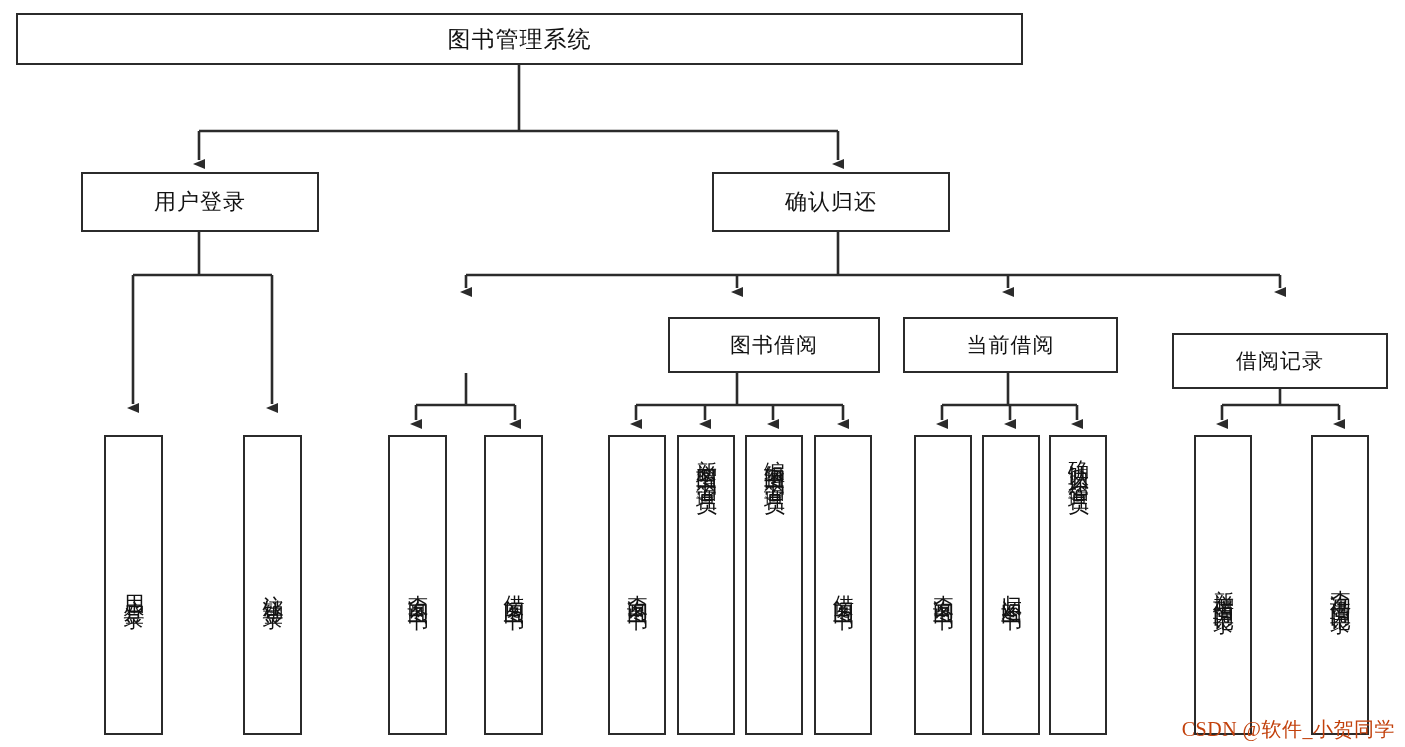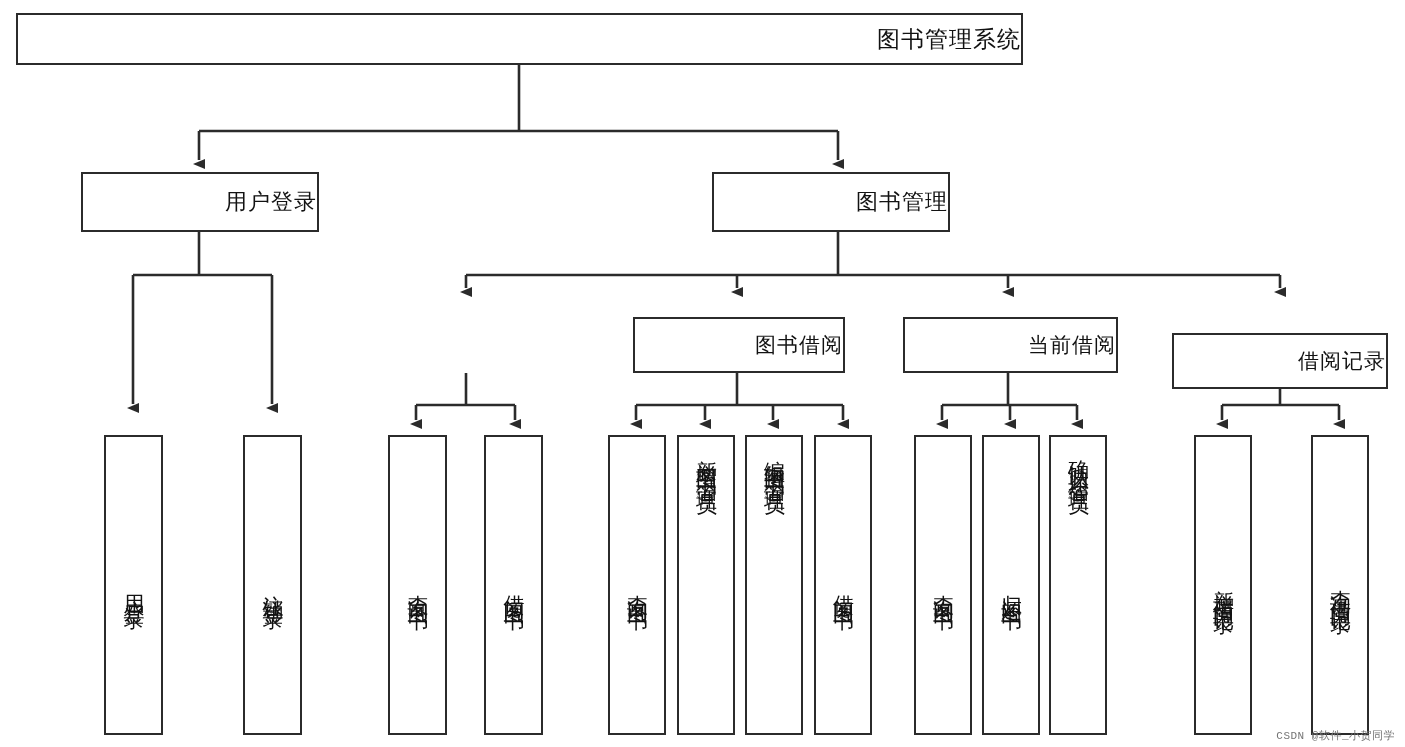--- a/index.html
+++ b/index.html
@@ -23,21 +23,21 @@
     height:747px;
     pointer-events:none;
   }
   .node{
     position:absolute;
     box-sizing:border-box;
     background:#ffffff;
     border:2px solid #2b2b2b;
     display:flex;
     align-items:center;
-    justify-content:flex-end;
+    justify-content:center;
     z-index:2;
   }
   .node .lbl{
     font-size:21px;
     letter-spacing:1px;
     line-height:1.15;
     color:#121212;
     white-space:nowrap;
   }
   
@@ -60,26 +60,26 @@
     white-space:nowrap;
     color:#121212;
   }
   .node.leaf.center .lbl{
     align-self:center;
   }
   .watermark{
     position:absolute;
     right:10px;
     bottom:4px;
-    font-size:11px;
-    color:#737373;
+    font-size:20px;
+    color:#c2410c;
     letter-spacing:0.5px;
     z-index:5;
     white-space:nowrap;
-    font-family:Liberation Mono, monospace;
+    font-family:Liberation Serif, serif;
   }
 </style>
 </head>
 <body>
 
 <div id="canvas">
 
   <svg id="edges" viewBox="0 0 1405 747" xmlns="http://www.w3.org/2000/svg">
     <defs>
       <marker id="arrow" markerWidth="10" markerHeight="12" refX="1" refY="6" orient="auto" markerUnits="userSpaceOnUse">
@@ -133,24 +133,24 @@
   </svg>
 
   <div class="node root" style="left:16px; top:13px; width:1007px; height:52px;">
     <span class="lbl">图书管理系统</span>
   </div>
 
   <div class="node mid" style="left:81px; top:172px; width:238px; height:60px;">
     <span class="lbl">用户登录</span>
   </div>
   <div class="node mid" style="left:712px; top:172px; width:238px; height:60px;">
-    <span class="lbl">图书管理</span>
-  </div>
-
-  <div class="node cat" style="left:633px; top:317px; width:212px; height:56px;">
+    <span class="lbl">确认归还</span>
+  </div>
+
+  <div class="node cat" style="left:668px; top:317px; width:212px; height:56px;">
     <span class="lbl">图书借阅</span>
   </div>
   <div class="node cat" style="left:903px; top:317px; width:215px; height:56px;">
     <span class="lbl">当前借阅</span>
   </div>
   <div class="node cat" style="left:1172px; top:317px; width:216px; height:56px;margin-top:16px;">
     <span class="lbl">借阅记录</span>
   </div>
 
   <div class="node leaf center" style="left:104px; top:435px; width:59px; height:300px;">

